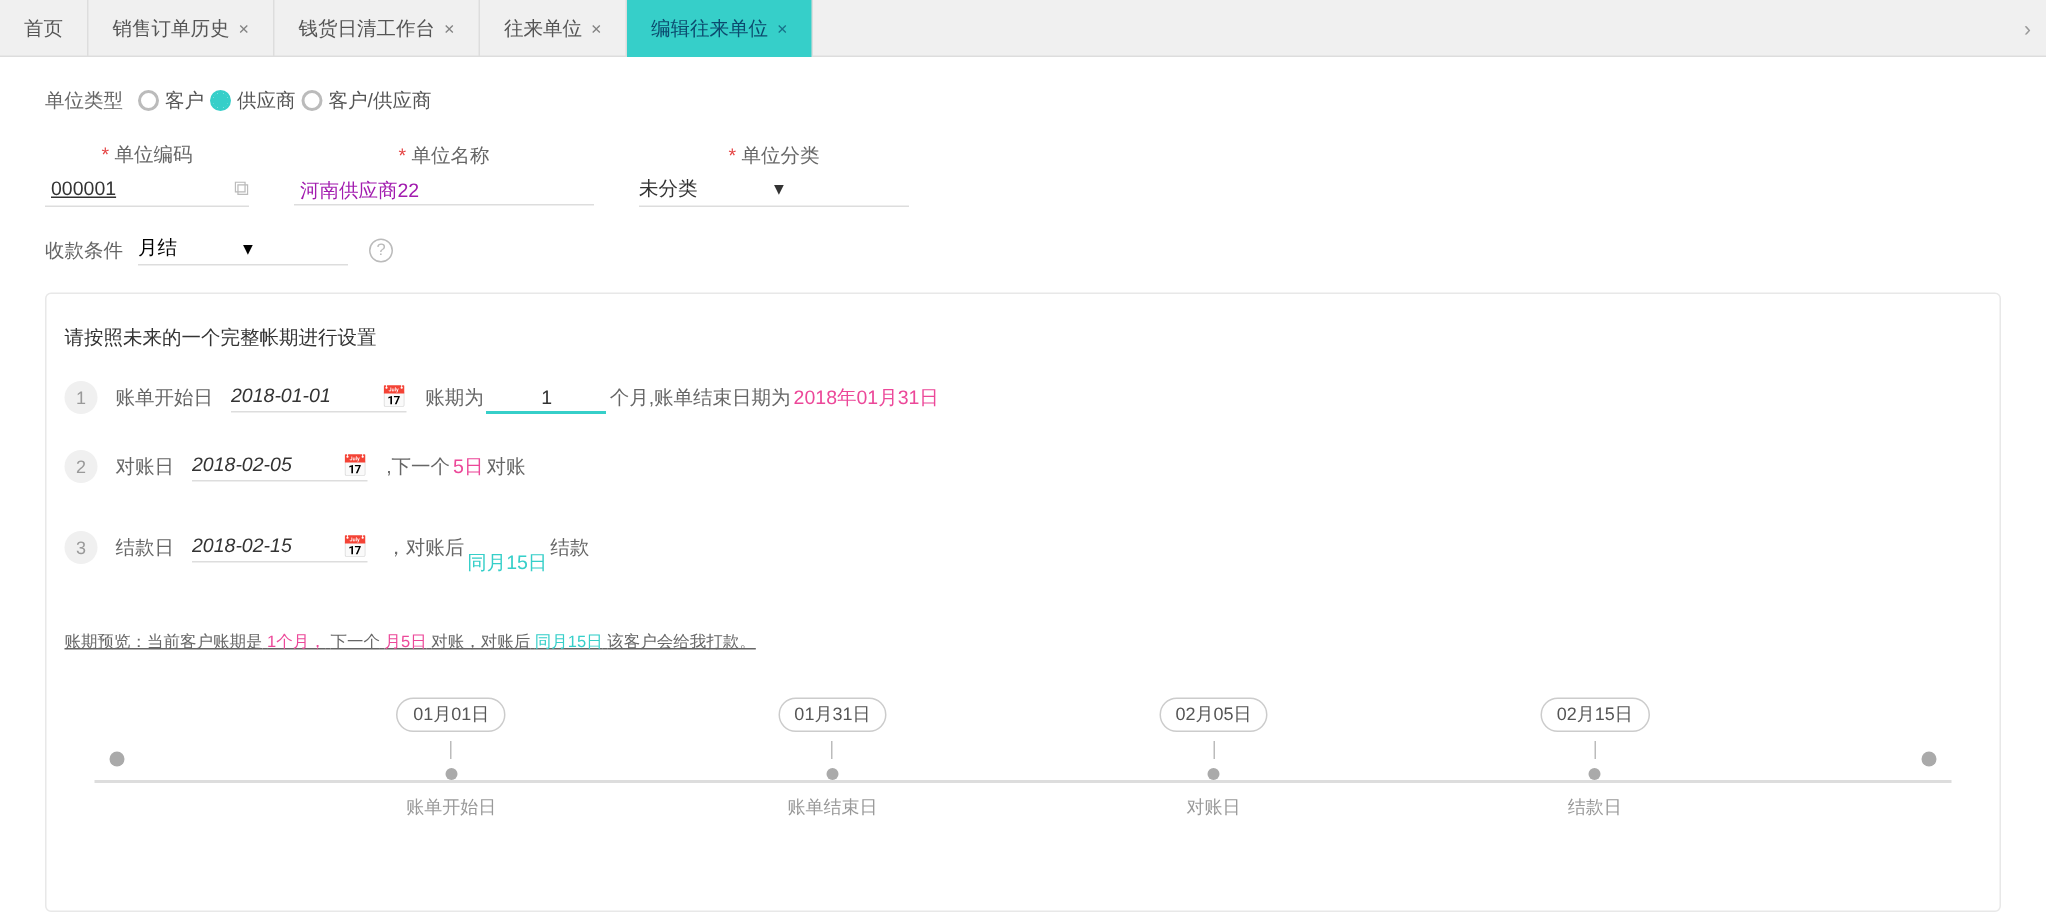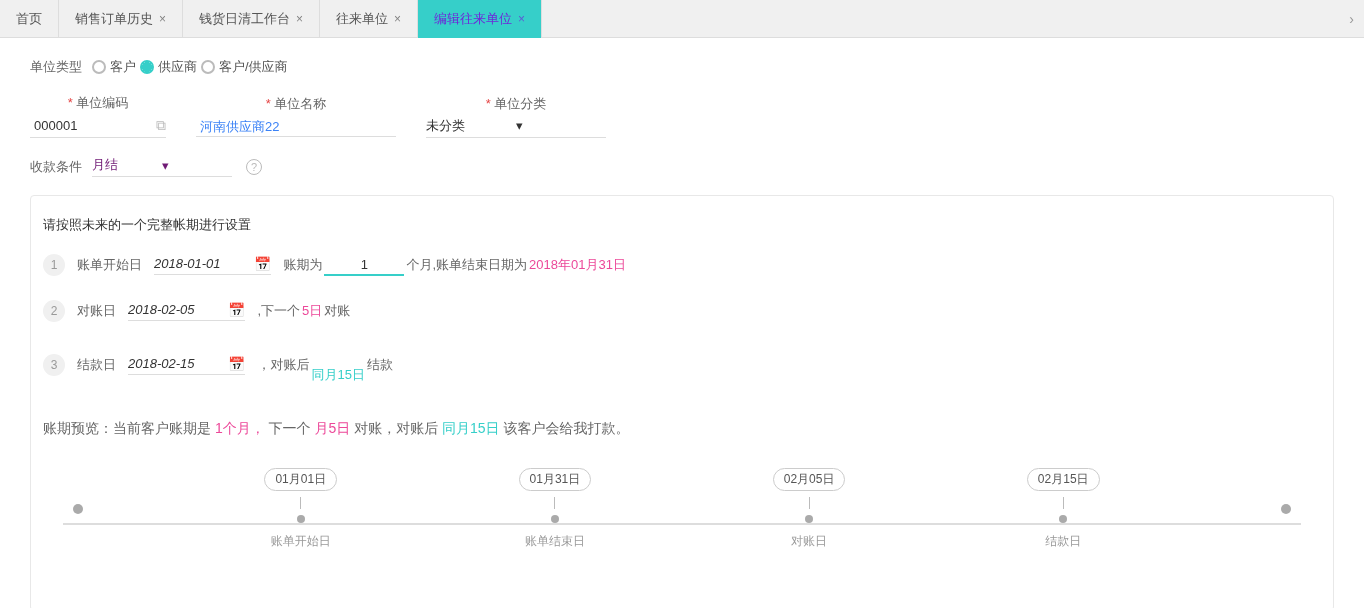--- a/index.html
+++ b/index.html
@@ -21,21 +21,21 @@
       height: 38px;
       cursor: pointer;
       font-size: 13px;
       color: #555;
       border-right: 1px solid #ddd;
       white-space: nowrap;
       gap: 6px;
     }
     .tab.active {
       background: #36cfc9;
-      color: #6d28d9;
+      color: #0c4a6e;
     }
     .tab .close-icon {
       font-size: 12px;
       color: inherit;
       opacity: 0.7;
     }
     .tab-arrow {
       margin-left: auto;
       padding: 0 10px;
       cursor: pointer;
@@ -92,21 +92,21 @@
       border-color: #36cfc9;
       background: radial-gradient(circle, #36cfc9 5px, white 5px);
     }
 
     .form-input {
       border: none;
       border-bottom: 1px solid #ddd;
       outline: none;
       font-size: 13px;
       padding: 2px 4px;
-      color: #3b82f6;
+      color: #a21caf;
       background: transparent;
       min-width: 120px;
     }
 
     .input-with-icon {
       display: flex;
       align-items: center;
       border-bottom: 1px solid #ddd;
       padding-bottom: 2px;
     }
@@ -129,21 +129,21 @@
       display: flex;
       align-items: center;
       border-bottom: 1px solid #ddd;
       min-width: 140px;
       padding-bottom: 2px;
       cursor: pointer;
     }
     .select-field span {
       flex: 1;
       font-size: 13px;
-      color: #701a75;
+      color: #000000;
     }
     .select-arrow {
       color: #999;
       font-size: 11px;
     }
 
     .unit-class-select {
       display: flex;
       align-items: center;
       border-bottom: 1px solid #ddd;
@@ -242,23 +242,24 @@
       font-size: 13px;
       color: #333;
       width: 80px;
       padding: 2px 4px;
       text-align: center;
     }
 
     
     .preview-row {
       margin-top: 10px;
-      font-size: 14px;
+      font-size: 11px;
       color: #666;
       padding: 12px 0 20px 0;
+      text-decoration: underline;
     }
     .timeline-line {
       position: absolute;
       top: 50%;
       left: 20px;
       right: 20px;
       height: 2px;
       background: #ddd;
       transform: translateY(-50%);
       z-index: 0;
@@ -348,21 +349,21 @@
         <span class="radio-circle"></span>
         <span>客户/供应商</span>
       </label>
     </div>
   </div>
 
   <div class="form-section-row">
     <div class="field-group">
       <span class="form-label required">单位编码</span>
       <div class="input-with-icon">
-        <input type="text" class="form-input" style="width: 120px;" value="000001">
+        <input type="text" class="form-input" style="width: 120px; text-decoration: underline;" value="000001">
         <span class="cal-icon">⧉</span>
       </div>
     </div>
     <div class="field-group">
       <span class="form-label required">单位名称</span>
       <input type="text" class="form-input" style="width: 200px; border-bottom-color: rgb(221, 221, 221);" value="河南供应商22">
     </div>
     <div class="field-group">
       <span class="form-label required">单位分类</span>
       <div class="unit-class-select" style="min-width:180px;">

